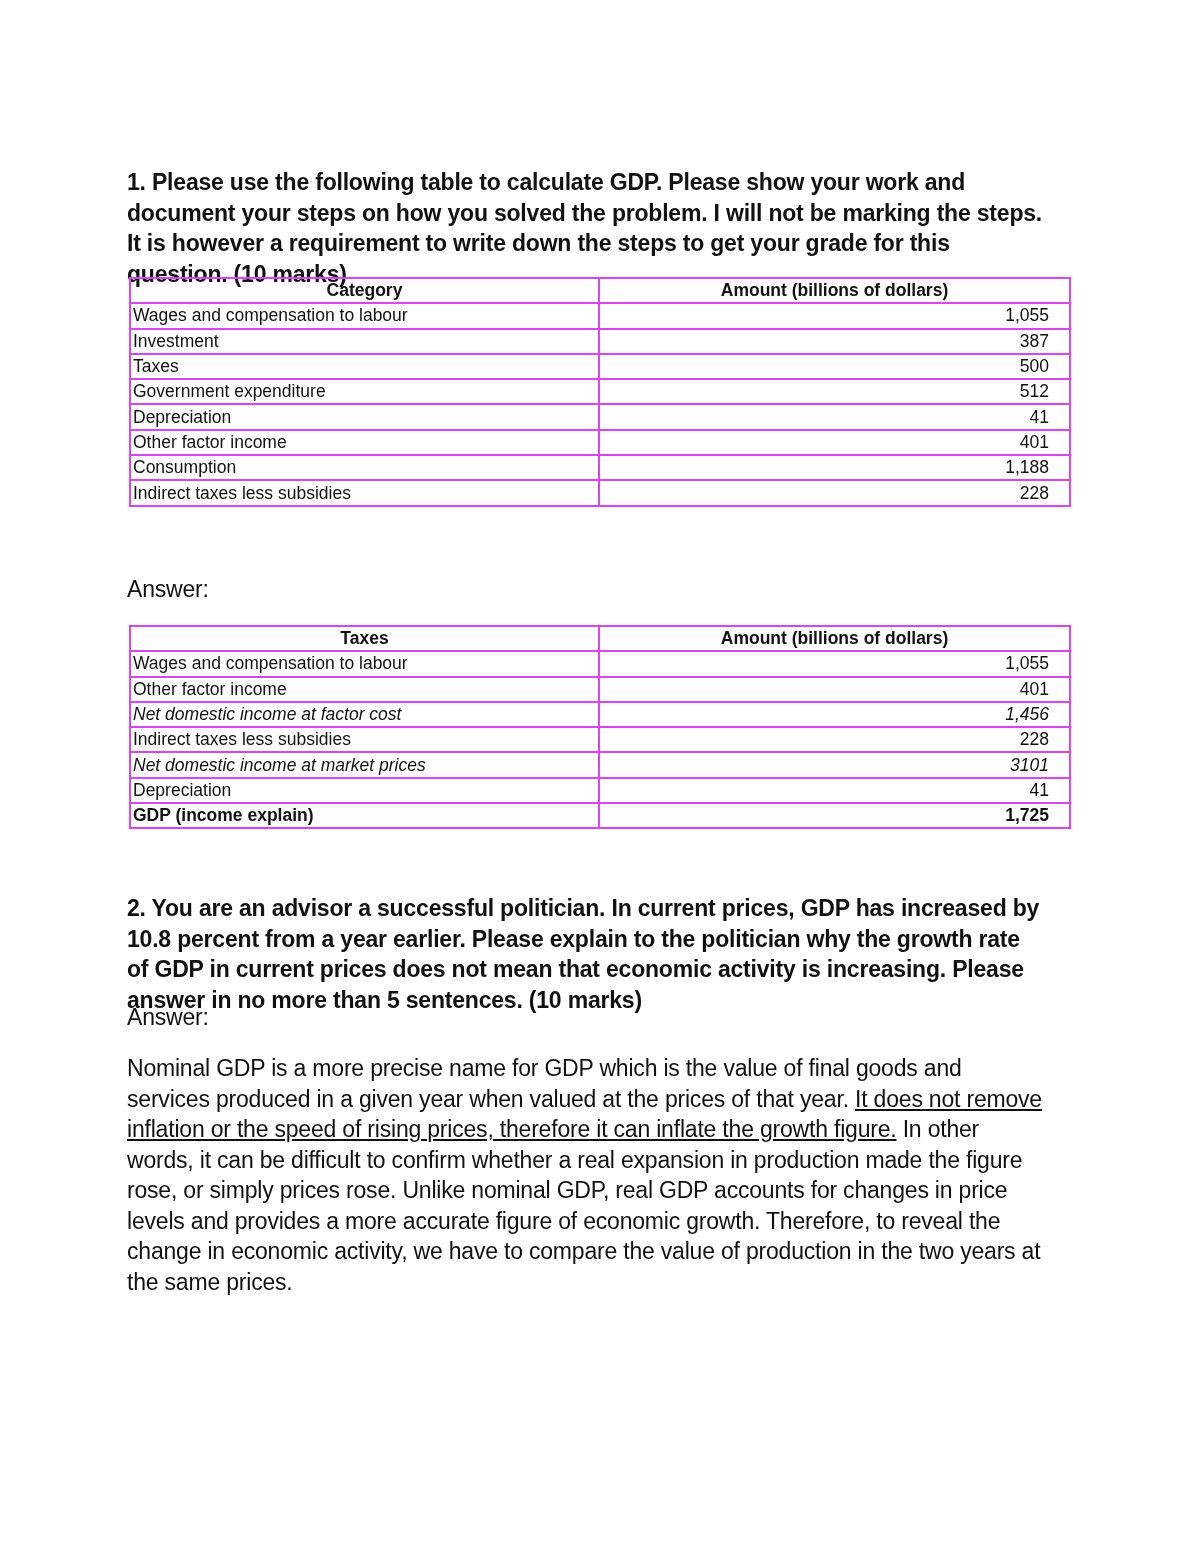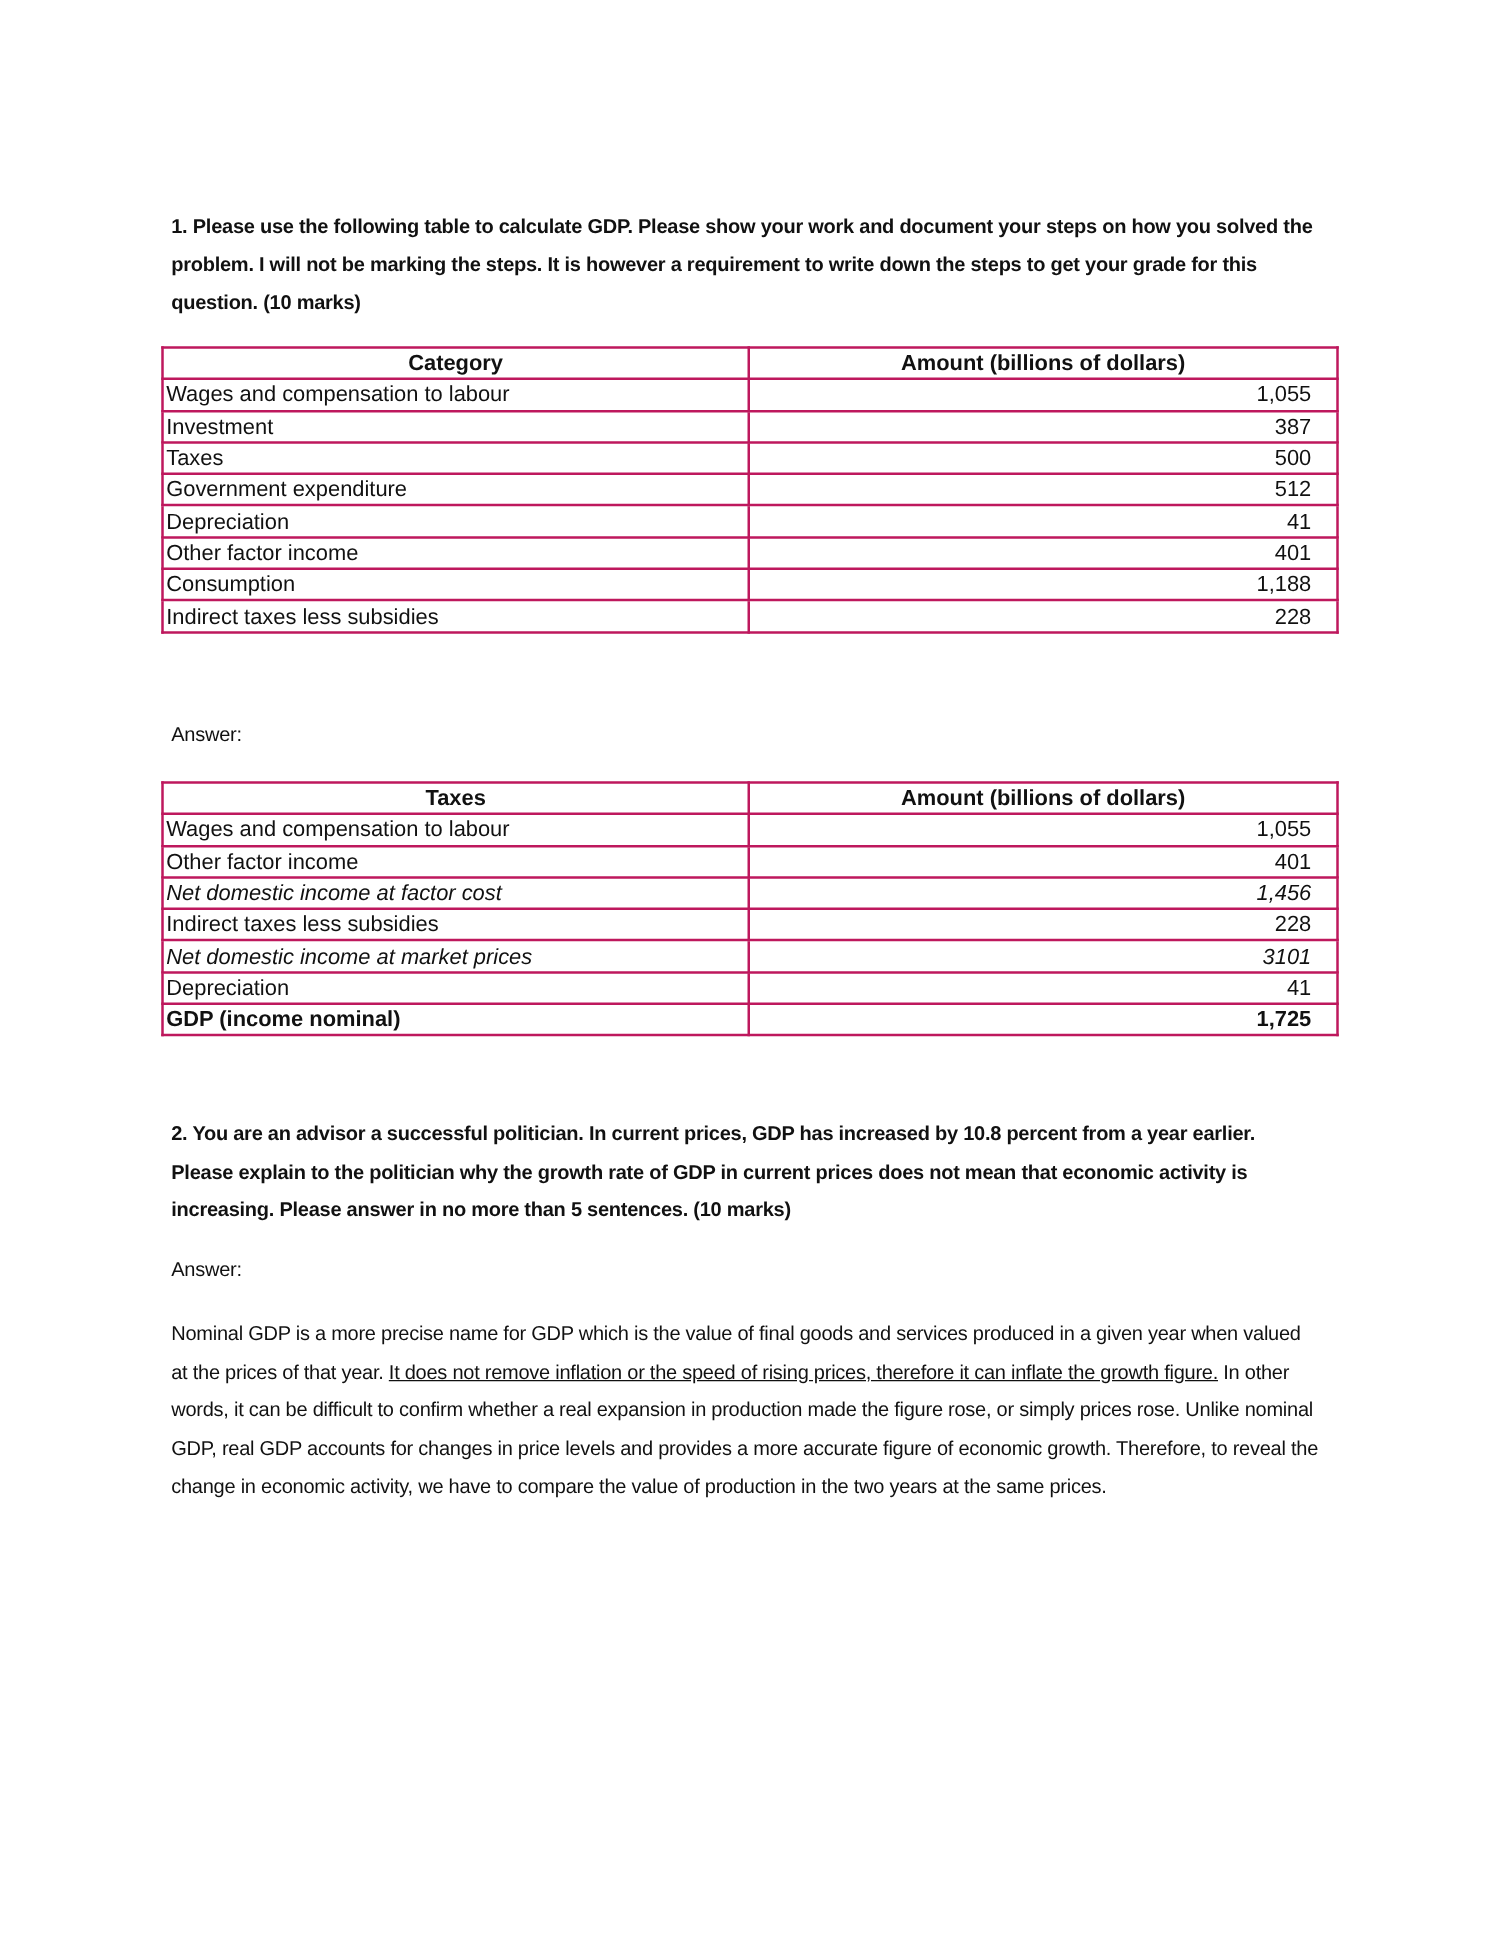--- a/index.html
+++ b/index.html
@@ -17,23 +17,23 @@
     }
     .page {
       position: absolute;
       left: 0; top: 0;
       width: 1200px;
       height: 1553px;
       background: #ffffff;
     }
     .para {
       position: absolute;
-      left: 137px;
+      left: 127px;
       width: 920px;
-      font-size: 16px;
+      font-size: 23px;
       line-height: 30.5px;
       letter-spacing: -0.2px;
     }
     .para.bold { font-weight: bold; }
     .q1 { top: 167px; }
     .ans1-label { top: 574px; }
     .q2 { top: 893px; }
     .ans2-label { top: 1002px; }
     .ans2-body { top: 1053px; }
     .underline { text-decoration: underline; }
@@ -42,21 +42,21 @@
       position: absolute;
       left: 129px;
       width: 940px;
       border-collapse: collapse;
       font-size: 17.5px;
       table-layout: fixed;
     }
     table.data.t1 { top: 277px; }
     table.data.t2 { top: 625px; }
     table.data th, table.data td {
-      border: 2px solid #be185d;
+      border: 2px solid #d946ef;
       height: 23.3px;
       padding: 0 10px 0 2px;
       line-height: 23px;
       white-space: nowrap;
     }
     table.data th {
       font-weight: bold;
       text-align: center;
       padding: 0;
     }
@@ -152,21 +152,21 @@
       </tr>
       <tr class="italic">
         <td>Net domestic income at market prices</td>
         <td class="num">3101</td>
       </tr>
       <tr>
         <td>Depreciation</td>
         <td class="num">41</td>
       </tr>
       <tr class="bold">
-        <td>GDP (income nominal)</td>
+        <td>GDP (income explain)</td>
         <td class="num">1,725</td>
       </tr>
     </tbody>
   </table>
 
   <p class="para bold q2" style="margin:0;">2. You are an advisor a successful politician. In current prices, GDP has increased by 10.8 percent from a year earlier. Please explain to the politician why the growth rate of GDP in current prices does not mean that economic activity is increasing. Please answer in no more than 5 sentences. (10 marks)</p>
 
   <p class="para ans2-label" style="margin:0;">Answer:</p>
 
   <p class="para ans2-body" style="margin:0;"><span>Nominal GDP is a more precise name for GDP which is the value of final goods and services produced in a given year when valued at the prices of that year. </span><span class="underline">It does not remove inflation or the speed of rising prices, therefore it can inflate the growth figure.</span><span> In other words, it can be difficult to confirm whether a real expansion in production made the figure rose, or simply prices rose. Unlike nominal GDP, real GDP accounts for changes in price levels and provides a more accurate figure of economic growth. Therefore, to reveal the change in economic activity, we have to compare the value of production in the two years at the same prices.</span></p>

